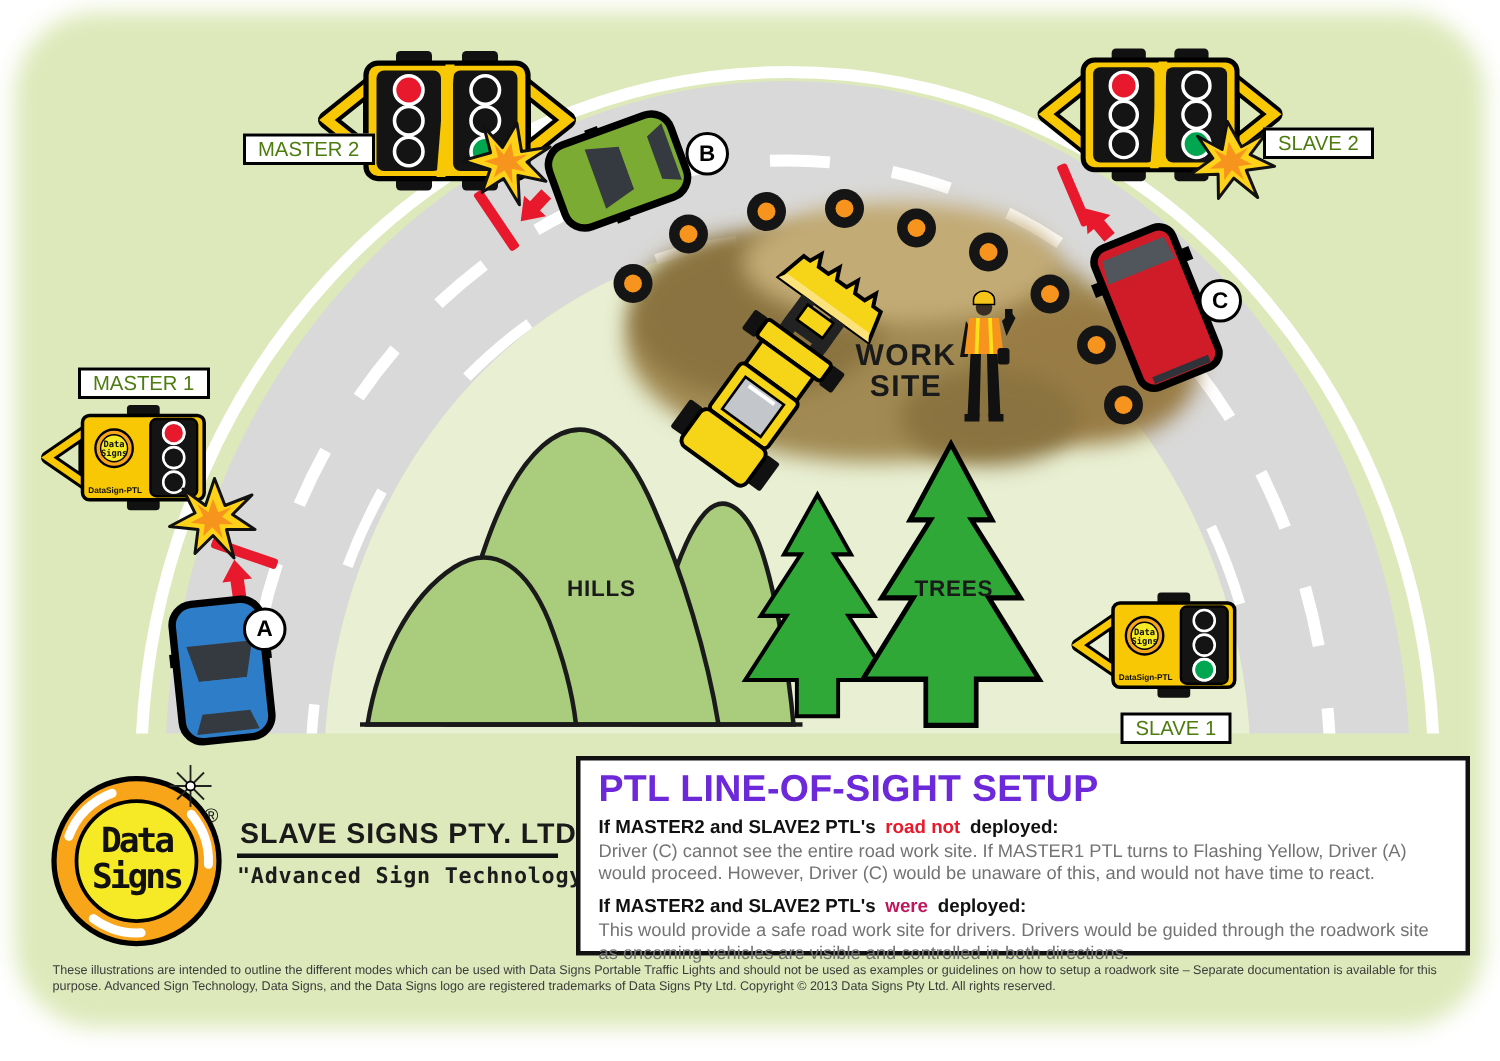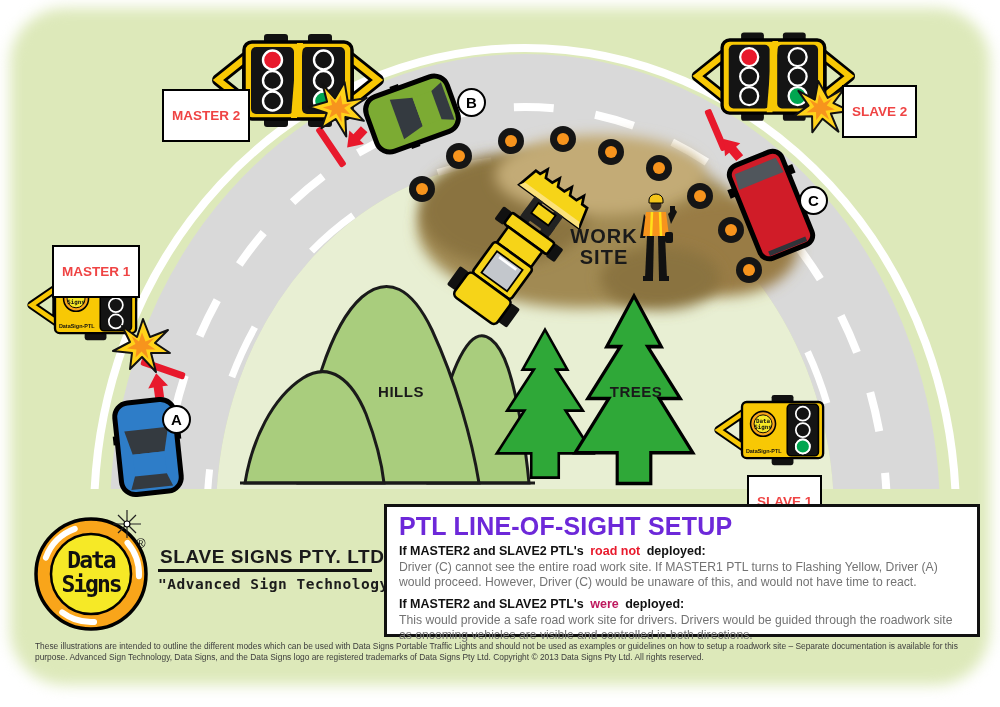--- a/index.html
+++ b/index.html
@@ -3,21 +3,21 @@
 <meta charset="utf-8">
 <style>
   html,body{margin:0;padding:0;background:#fff;}
   #stage{position:relative;width:1000px;height:707px;background:#fff;overflow:hidden;
          font-family:"Liberation Sans",sans-serif;}
   .bg-panel{position:absolute;left:10px;top:8px;right:10px;bottom:22px;
             background:#dde9ba;border-radius:55px;filter:blur(7px);}
   svg.scene{position:absolute;left:0;top:0;z-index:2;}
   
   .ptl-label{position:absolute;z-index:6;background:#fff;border:2.5px solid #000;
-             padding:17px 8px;font-size:13.5px;font-weight:bold;color:#ef4444;white-space:nowrap;}
+             padding:1px 8px;font-size:13.5px;font-weight:normal;color:#4d7c0f;white-space:nowrap;}
   
   .badge{position:absolute;z-index:6;width:25px;height:25px;border-radius:50%;
          background:#fff;border:2.5px solid #000;font-size:15px;font-weight:bold;color:#000;
          display:flex;align-items:center;justify-content:center;}
   
   .infobox{position:absolute;left:384px;top:504px;width:596px;height:133px;z-index:7;
            background:#fff;border:3px solid #111;box-sizing:border-box;padding:5px 12px 6px;}
   .ib-title{font-size:25px;font-weight:bold;color:#6d28d9;letter-spacing:0.2px;margin:0 0 3px 0;}
   .ib-sec{margin:0 0 7px 0;}
   .ib-head{font-size:12.5px;font-weight:bold;color:#111;line-height:1.25;}

